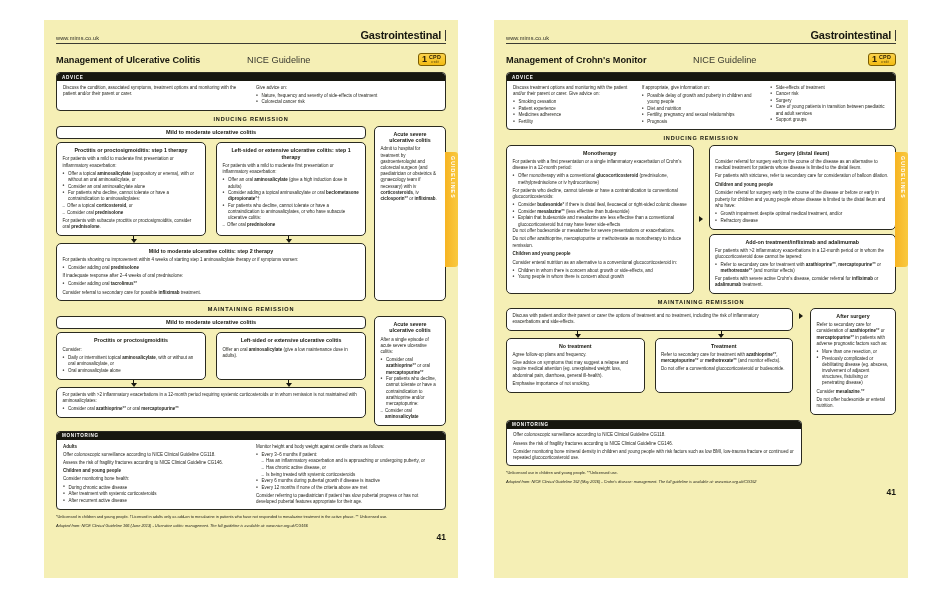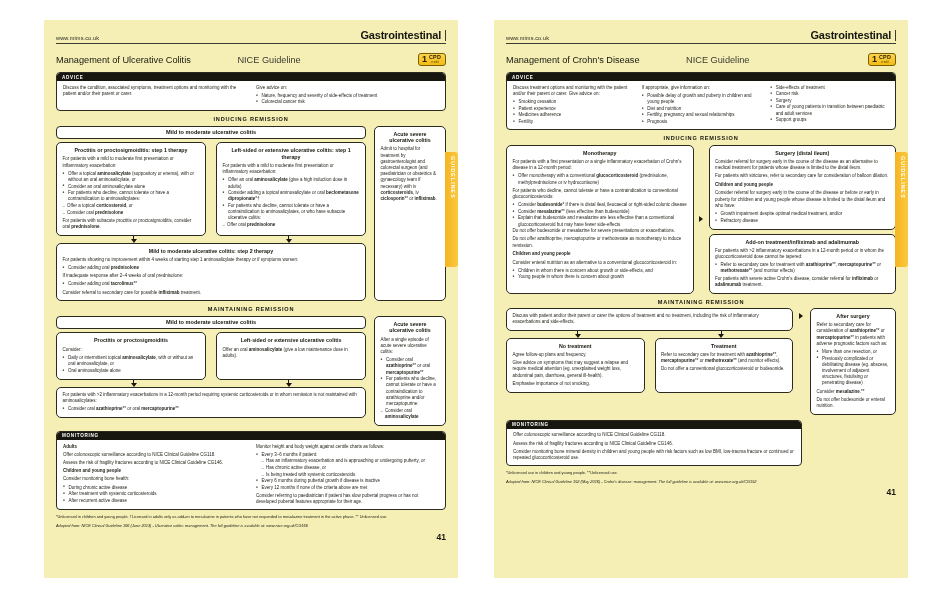--- a/index.html
+++ b/index.html
@@ -38,21 +38,21 @@
     display: flex; justify-content: space-between; align-items: flex-end;
     border-bottom: 1.2px solid #3b3b32;
     padding-bottom: 2px;
   }
   .pg-head .url { font-size: 5.6px; color: #2b2b25; letter-spacing: 0.1px; }
   .pg-head .cat { font-size: 11px; font-weight: bold; color: #17170f; letter-spacing: -0.2px;
                   border-right: 1.2px solid #3b3b32; padding-right: 4px; line-height: 1; }
   .title-row { display:flex; justify-content: space-between; align-items:center;
                margin-top: 9px; margin-bottom: 6px; }
   .title-row .t { font-size: 9.2px; color: #17170f; }
-  .title-row .t b { font-weight: normal; }
+  .title-row .t b { font-weight: bold; }
   .title-row .t span.sub { font-weight: normal; color:#3a3a30;padding-left:44px; }
   .cpd {
     display:flex; align-items:center; gap:2px;
     border: 1.1px solid #7a5c00; border-radius: 3px;
     background: linear-gradient(to bottom,#fbd34d,#f3bc12);
     padding: 1px 4px 1px 3px; line-height:1;
   }
   .cpd .num { font-size: 9px; font-weight: bold; color:#2b2003; }
   .cpd .lbl { display:flex; flex-direction:column; align-items:center; }
   .cpd .lbl .a { font-size: 5.4px; font-weight:bold; color:#2b2003; letter-spacing:.2px;}
@@ -325,21 +325,21 @@
       <span>GUIDELINES</span>
     </div>
 
     <div class="pg-head">
       <div class="url">www.mims.co.uk</div>
       <div class="cat">Gastrointestinal</div>
     </div>
 
     <div class="title-row">
       <div class="t">
-        <b>Management of Crohn's Disease</b>
+        <b>Management of Crohn's Monitor</b>
         <span class="sub">NICE Guideline</span>
       </div>
       <div class="cpd">
         <div class="num">1</div>
         <div class="lbl">
           <div class="a">CPD</div>
           <div class="b">credit</div>
         </div>
       </div>
     </div>

